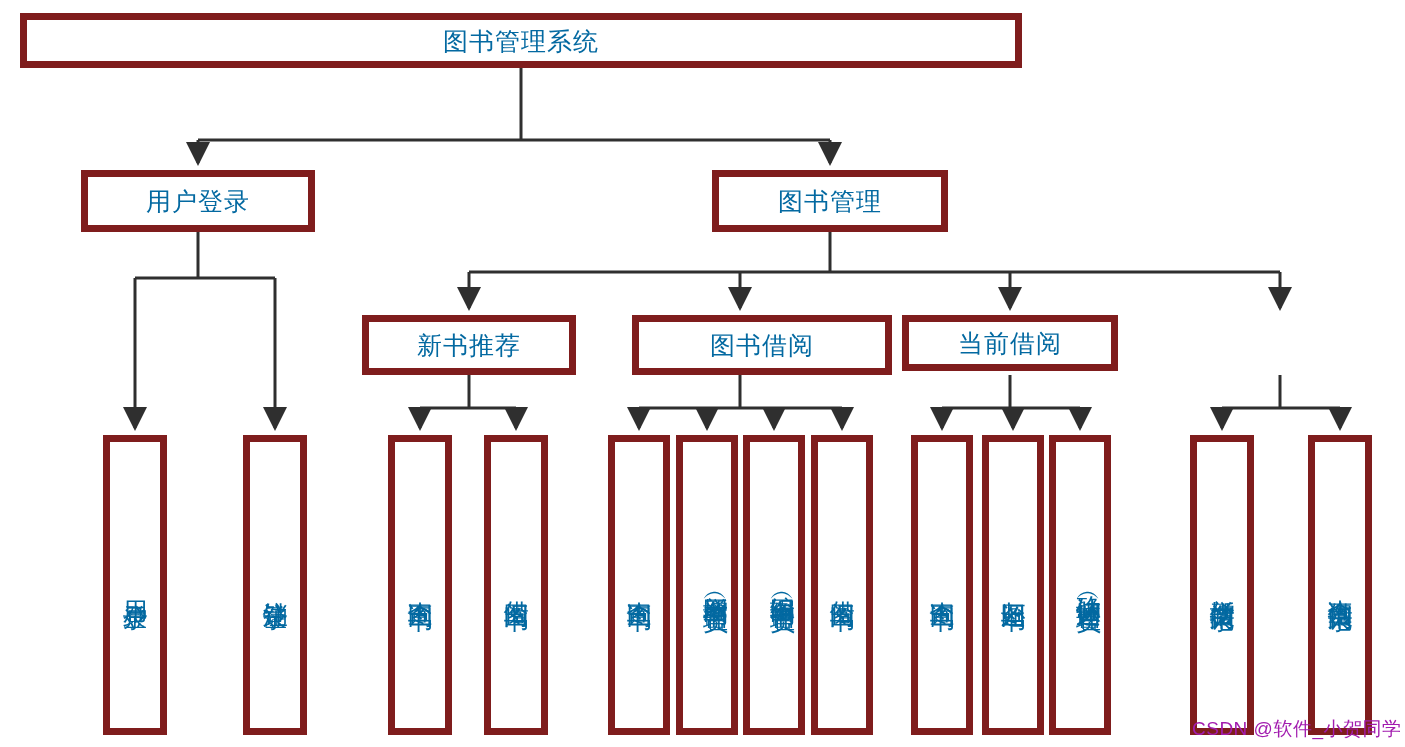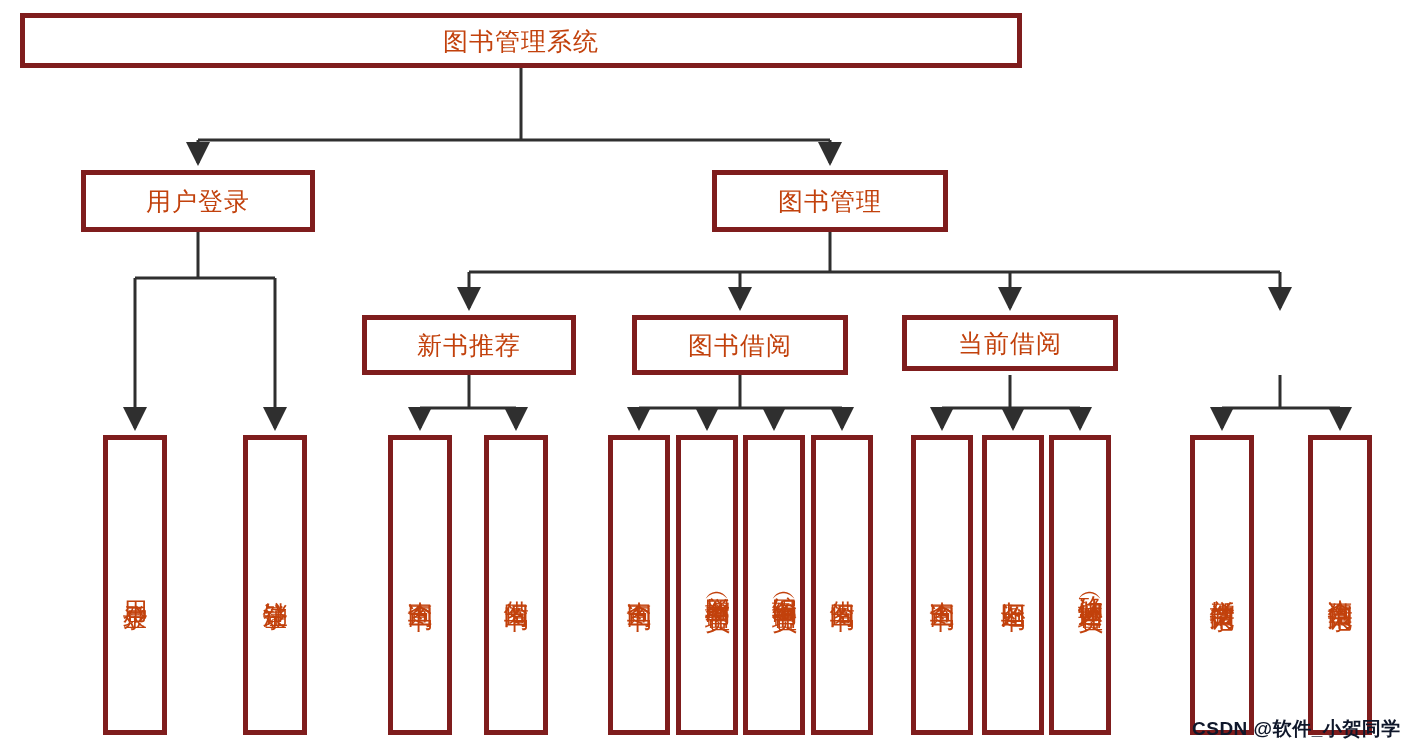--- a/index.html
+++ b/index.html
@@ -22,26 +22,26 @@
     position: absolute;
     left: 0;
     top: 0;
     width: 1405px;
     height: 747px;
     pointer-events: none;
   }
   .node {
     position: absolute;
     box-sizing: border-box;
-    border: 5px solid #7f1d1d;
+    border: 7px solid #7f1d1d;
     background: #ffffff;
     display: flex;
     align-items: center;
     justify-content: center;
-    color: #c2410c;
+    color: #0369a1;
     text-align: center;
   }
   .node-h {
     font-size: 25px;
     letter-spacing: 1px;
     line-height: 1.2;
   }
   .node-root {
     font-size: 25px;
   }
@@ -54,24 +54,23 @@
     padding: 6px 0;
     align-items: flex-start;
     justify-content: center;
   }
   .node-v.center-v {
     align-items: center;
   }
   .watermark {
     position: absolute;
     font-size: 19px;
-    color: #0f172a;
+    color: #a21caf;
     white-space: nowrap;
     letter-spacing: 0.5px;
-    font-weight: bold;
   }
 </style>
 </head>
 <body>
 
 <div id="canvas">
 
   <svg id="edges" viewBox="0 0 1405 747" width="1405" height="747" xmlns="http://www.w3.org/2000/svg">
     <defs>
       <marker id="arrow" viewBox="0 0 12 12" refX="10.5" refY="6" markerWidth="8" markerHeight="8" orient="auto-start-reverse">
@@ -129,21 +128,21 @@
   <div class="node node-h" style="left:81px; top:170px; width:234px; height:62px;">
     <span>用户登录</span>
   </div>
   <div class="node node-h" style="left:712px; top:170px; width:236px; height:62px;">
     <span>图书管理</span>
   </div>
 
   <div class="node node-h" style="left:362px; top:315px; width:214px; height:60px;">
     <span>新书推荐</span>
   </div>
-  <div class="node node-h" style="left:632px; top:315px; width:216px; height:60px;">
+  <div class="node node-h" style="left:632px; top:315px; width:260px; height:60px;">
     <span>图书借阅</span>
   </div>
   <div class="node node-h" style="left:902px; top:315px; width:216px; height:56px;">
     <span>当前借阅</span>
   </div>
 
   <div class="node node-v center-v" style="left:103px; top:435px; width:64px; height:300px;">
     <span>用户登录</span>
   </div>
   <div class="node node-v center-v" style="left:243px; top:435px; width:64px; height:300px;">

